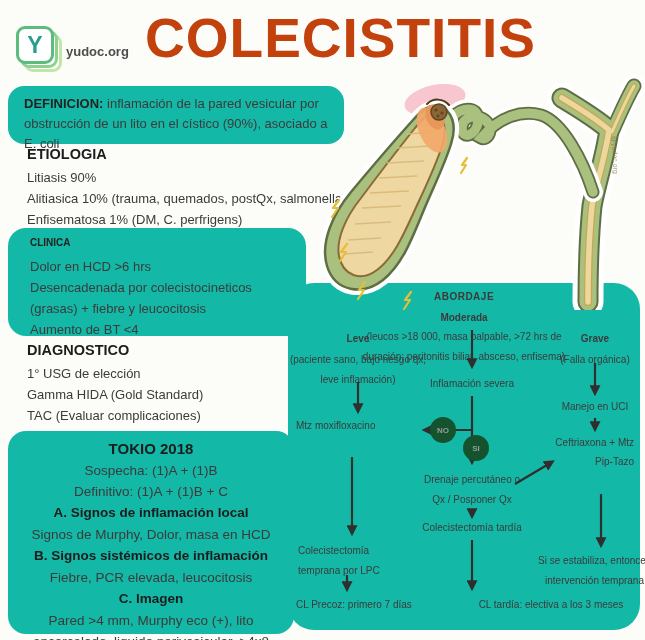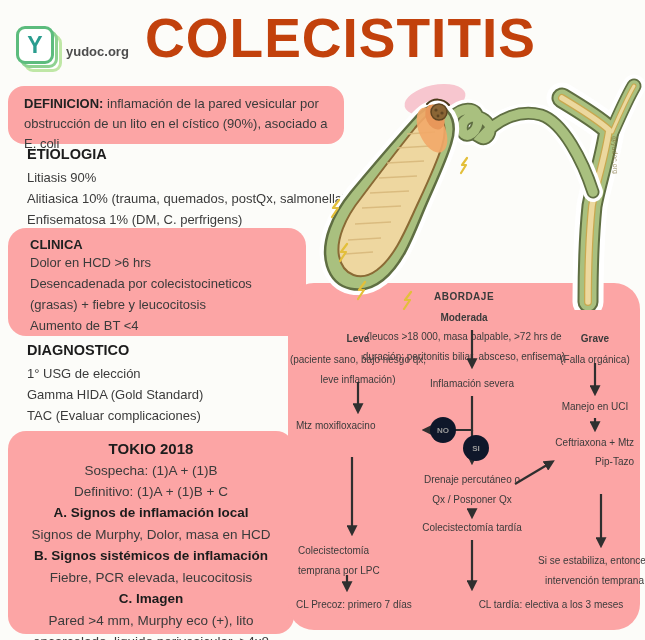--- a/index.html
+++ b/index.html
@@ -11,21 +11,21 @@
          font-size:55px;font-weight:900;letter-spacing:1px;color:#c2410c;}
   
   .logo{position:absolute;left:16px;top:26px;width:50px;height:46px;}
   .logo-sq{position:absolute;width:32px;height:32px;background:#fff;border:3px solid #5cbc7d;border-radius:9px;}
   .sq3{left:8px;top:8px;border-color:#bfe7a6;}
   .sq2{left:4px;top:4px;border-color:#8ed291;}
   .sq1{left:0;top:0;display:flex;align-items:center;justify-content:center;
        font-size:23px;font-weight:900;color:#2a9d8f;}
   .brand-name{position:absolute;left:66px;top:44px;font-size:13px;font-weight:bold;color:#4d4d4d;}
   
-  .gbox{position:absolute;background:#fca5a5;border-radius:18px;}
+  .gbox{position:absolute;background:#14b8a6;border-radius:18px;}
   .def{left:8px;top:86px;width:336px;height:58px;padding:8px 12px 0 16px;box-sizing:border-box;
        font-size:13px;line-height:20px;border-radius:16px;}
   .sect .h{font-size:14.5px;font-weight:bold;color:#1c1c1c;margin-bottom:5px;}
   .ln{font-size:13px;line-height:21px;}
   .etio{left:27px;top:146px;width:330px;}
   .nowrap{white-space:nowrap;}
   .clin{left:8px;top:228px;width:298px;height:108px;}
   .clin-in{position:absolute;left:22px;top:9px;width:260px;}
   .diag{left:27px;top:342px;width:300px;}
   .tokio{left:8px;top:431px;width:286px;height:203px;text-align:center;}
@@ -38,21 +38,21 @@
   .awrap{position:absolute;left:288px;top:283px;width:352px;height:347px;z-index:5;}
   .awrap .t{position:absolute;font-size:10px;line-height:20px;color:#3b3b3b;}
   .ctr{text-align:center;}
   .rgt{text-align:right;}
   .a-head{left:0;right:0;top:4px;text-align:center;font-size:17px;font-weight:bold;
           letter-spacing:.5px;color:#1c1c1c;}
   .a-sub{left:0;right:0;top:25px;text-align:center;font-size:15px;font-weight:bold;color:#1c1c1c;}
   .small{font-size:10px;line-height:13px;}
   .col-h{font-size:15px;font-weight:bold;color:#1c1c1c;}
   .flow-svg{position:absolute;left:0;top:0;z-index:1;}
-  .circ{position:absolute;width:26px;height:26px;border-radius:50%;background:#0f172a;z-index:2;
+  .circ{position:absolute;width:26px;height:26px;border-radius:50%;background:#14532d;z-index:2;
         display:flex;align-items:center;justify-content:center;font-size:8px;font-weight:bold;color:#9a9a9a;}
   .pre{white-space:pre;}
   .organ{position:absolute;left:315px;top:56px;width:330px;height:254px;z-index:4;pointer-events:none;}
   .z6{z-index:6;position:relative;}
 </style>
 </head>
 <body>
 
 <div class="page">
 
@@ -73,21 +73,21 @@
 
   <div class="abs sect etio">
     <div class="h">ETIOLOGIA</div>
     <div class="ln">Litiasis 90%</div>
     <div class="ln nowrap">Alitiasica 10% (trauma, quemados, postQx, salmonella)</div>
     <div class="ln">Enfisematosa 1% (DM, C. perfrigens)</div>
   </div>
 
   <div class="gbox clin">
     <div class="clin-in">
-      <div class="h b" style="font-size:13px;margin-bottom:0;">CLINICA</div>
+      <div class="h b" style="font-size:10px;margin-bottom:8px;">CLINICA</div>
       <div class="ln">Dolor en HCD &gt;6 hrs</div>
       <div class="ln" style="width:252px;">Desencadenada por colecistocineticos (grasas) + fiebre y leucocitosis</div>
       <div class="ln">Aumento de BT &lt;4</div>
     </div>
   </div>
 
   <div class="abs sect diag">
     <div class="h">DIAGNOSTICO</div>
     <div class="ln">1° USG de elección</div>
     <div class="ln">Gamma HIDA (Gold Standard)</div>

